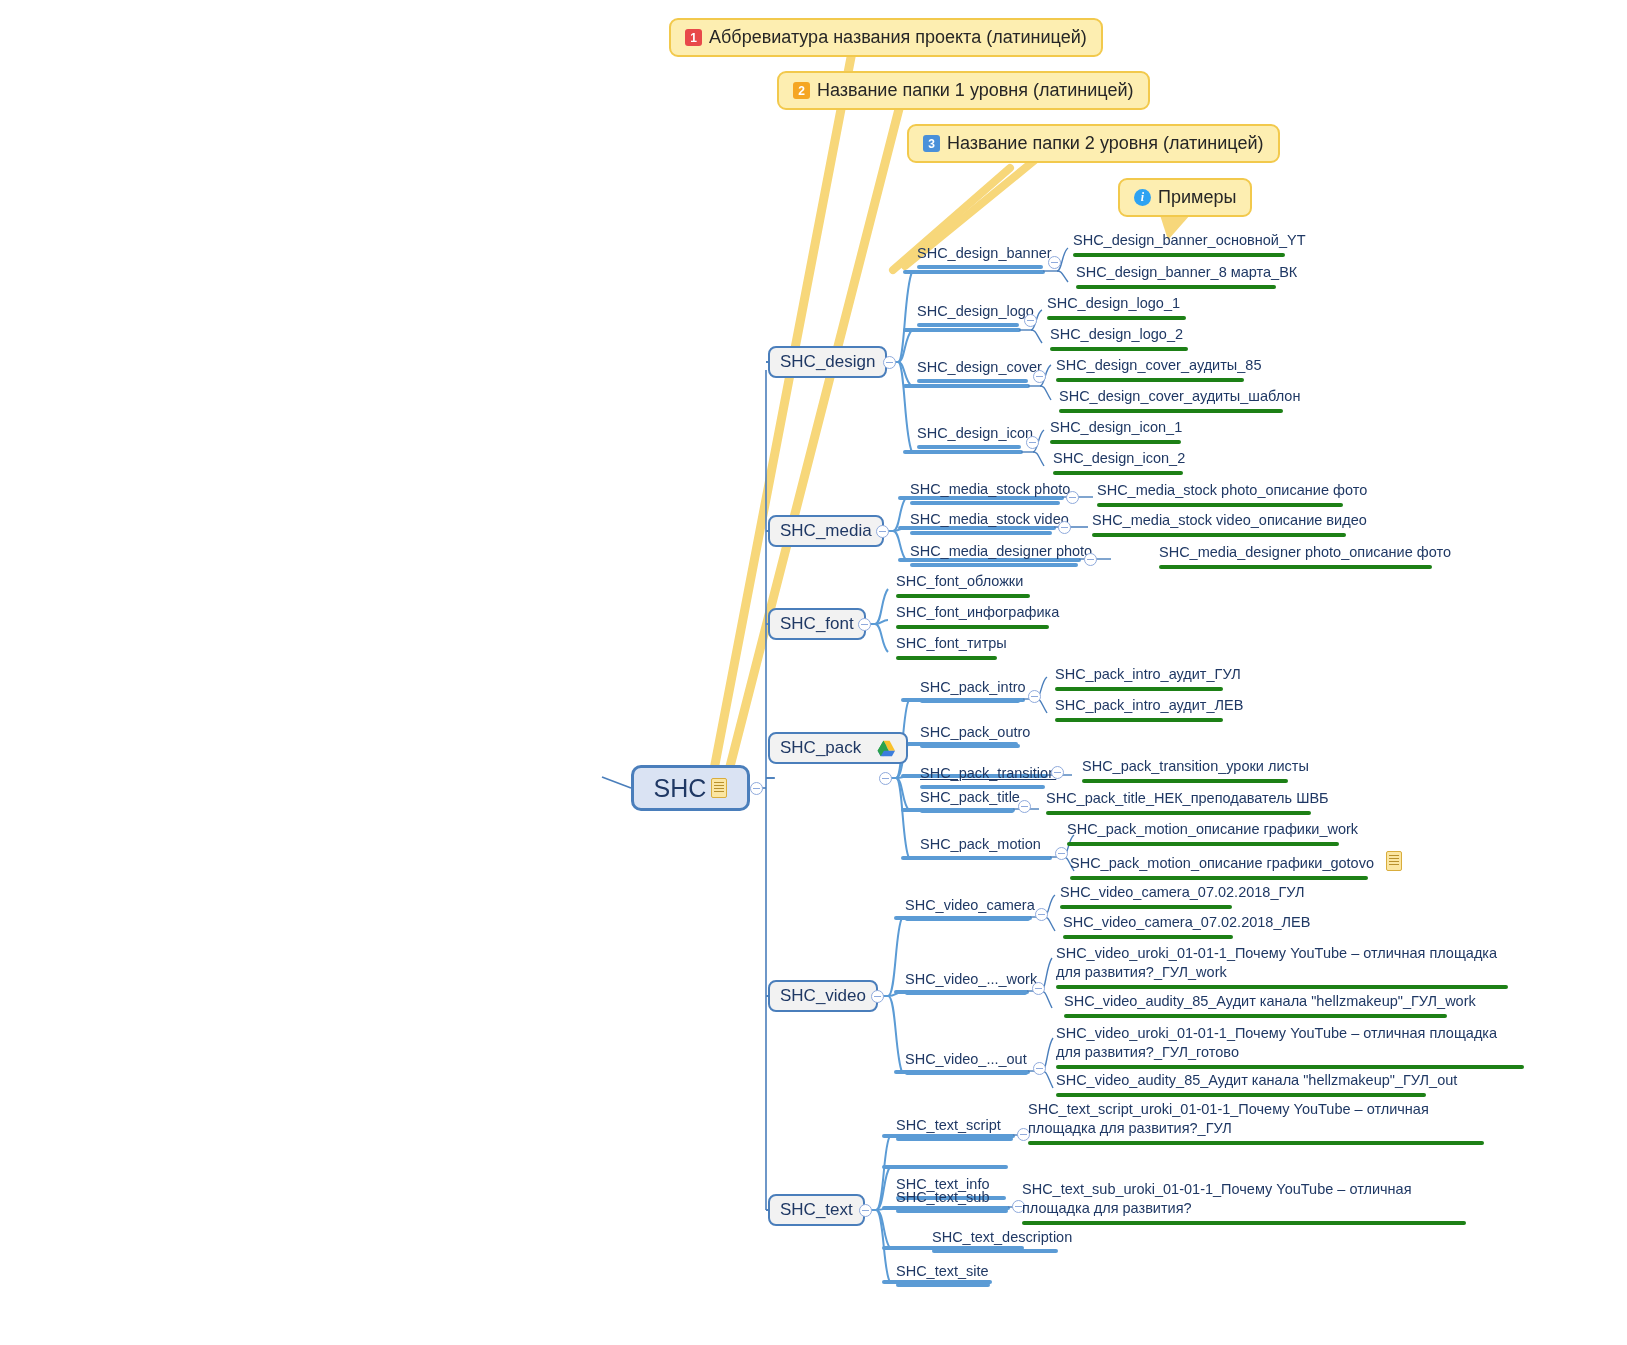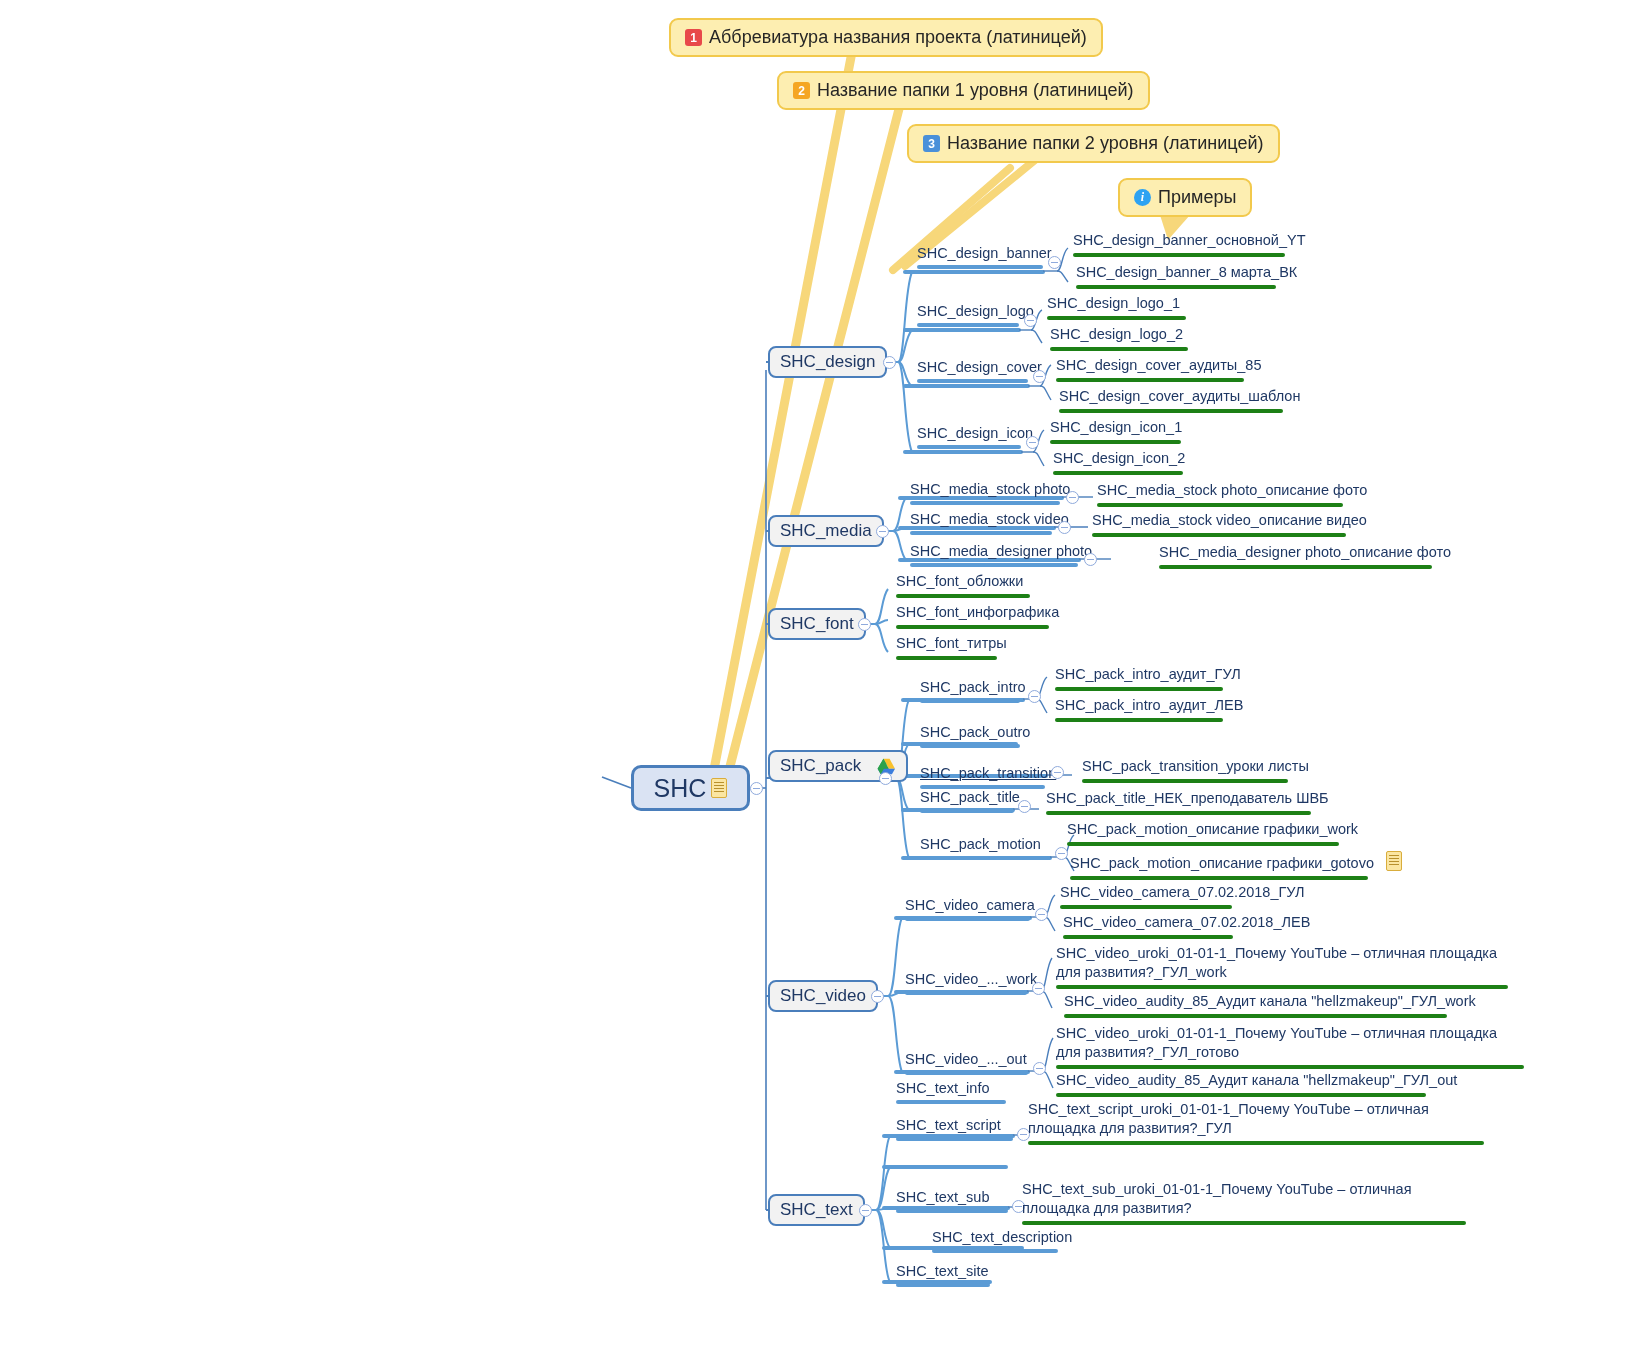--- a/index.html
+++ b/index.html
@@ -289,21 +289,21 @@
   <div class="l2-node" style="left:768px;top:515px;">
     <span>SHC_media</span>
   </div>
   <span class="toggle" style="left:876px;top:525px;"></span>
 
   <div class="l2-node" style="left:768px;top:608px;">
     <span>SHC_font</span>
   </div>
   <span class="toggle" style="left:858px;top:618px;"></span>
 
-  <div class="l2-node" style="left:768px;top:750px;gap:16px;">
+  <div class="l2-node" style="left:768px;top:732px;gap:16px;">
     <span>SHC_pack</span>
     <span class="ico gd-ico">
       <svg viewBox="0 0 24 22" width="19" height="17">
         <polygon points="8,1 16,1 23,14 15,14" fill="#f9c12c"></polygon>
         <polygon points="8,1 15,14 7.5,21 0.5,14" fill="#2d9f4a" transform="translate(0,0)"></polygon>
         <polygon points="0.5,14 15,14 23,14 19,21 4.5,21" fill="#3b7ddd"></polygon>
         <polygon points="8,1 0.5,14 4.5,21 12,8" fill="#2ba24c"></polygon>
       </svg>
     </span>
   </div>
@@ -522,21 +522,21 @@
     <span>SHC_video_audity_85_Аудит канала "hellzmakeup"_ГУЛ_out</span>
     <span class="ul" style="width:370px;"></span>
   </div>
 
   <div class="l3-node" style="left:896px;top:1117px;">
     <span>SHC_text_script</span>
     <span class="ul" style="width:117px;"></span>
   </div>
   <span class="toggle" style="left:1017px;top:1128px;"></span>
 
-  <div class="l3-node" style="left:896px;top:1080px;">
+  <div class="l3-node" style="left:896px;top:1176px;">
     <span>SHC_text_info</span>
     <span class="ul" style="width:110px;"></span>
   </div>
 
   <div class="l3-node" style="left:896px;top:1189px;">
     <span>SHC_text_sub</span>
     <span class="ul" style="width:112px;"></span>
   </div>
   <span class="toggle" style="left:1012px;top:1200px;"></span>
 

